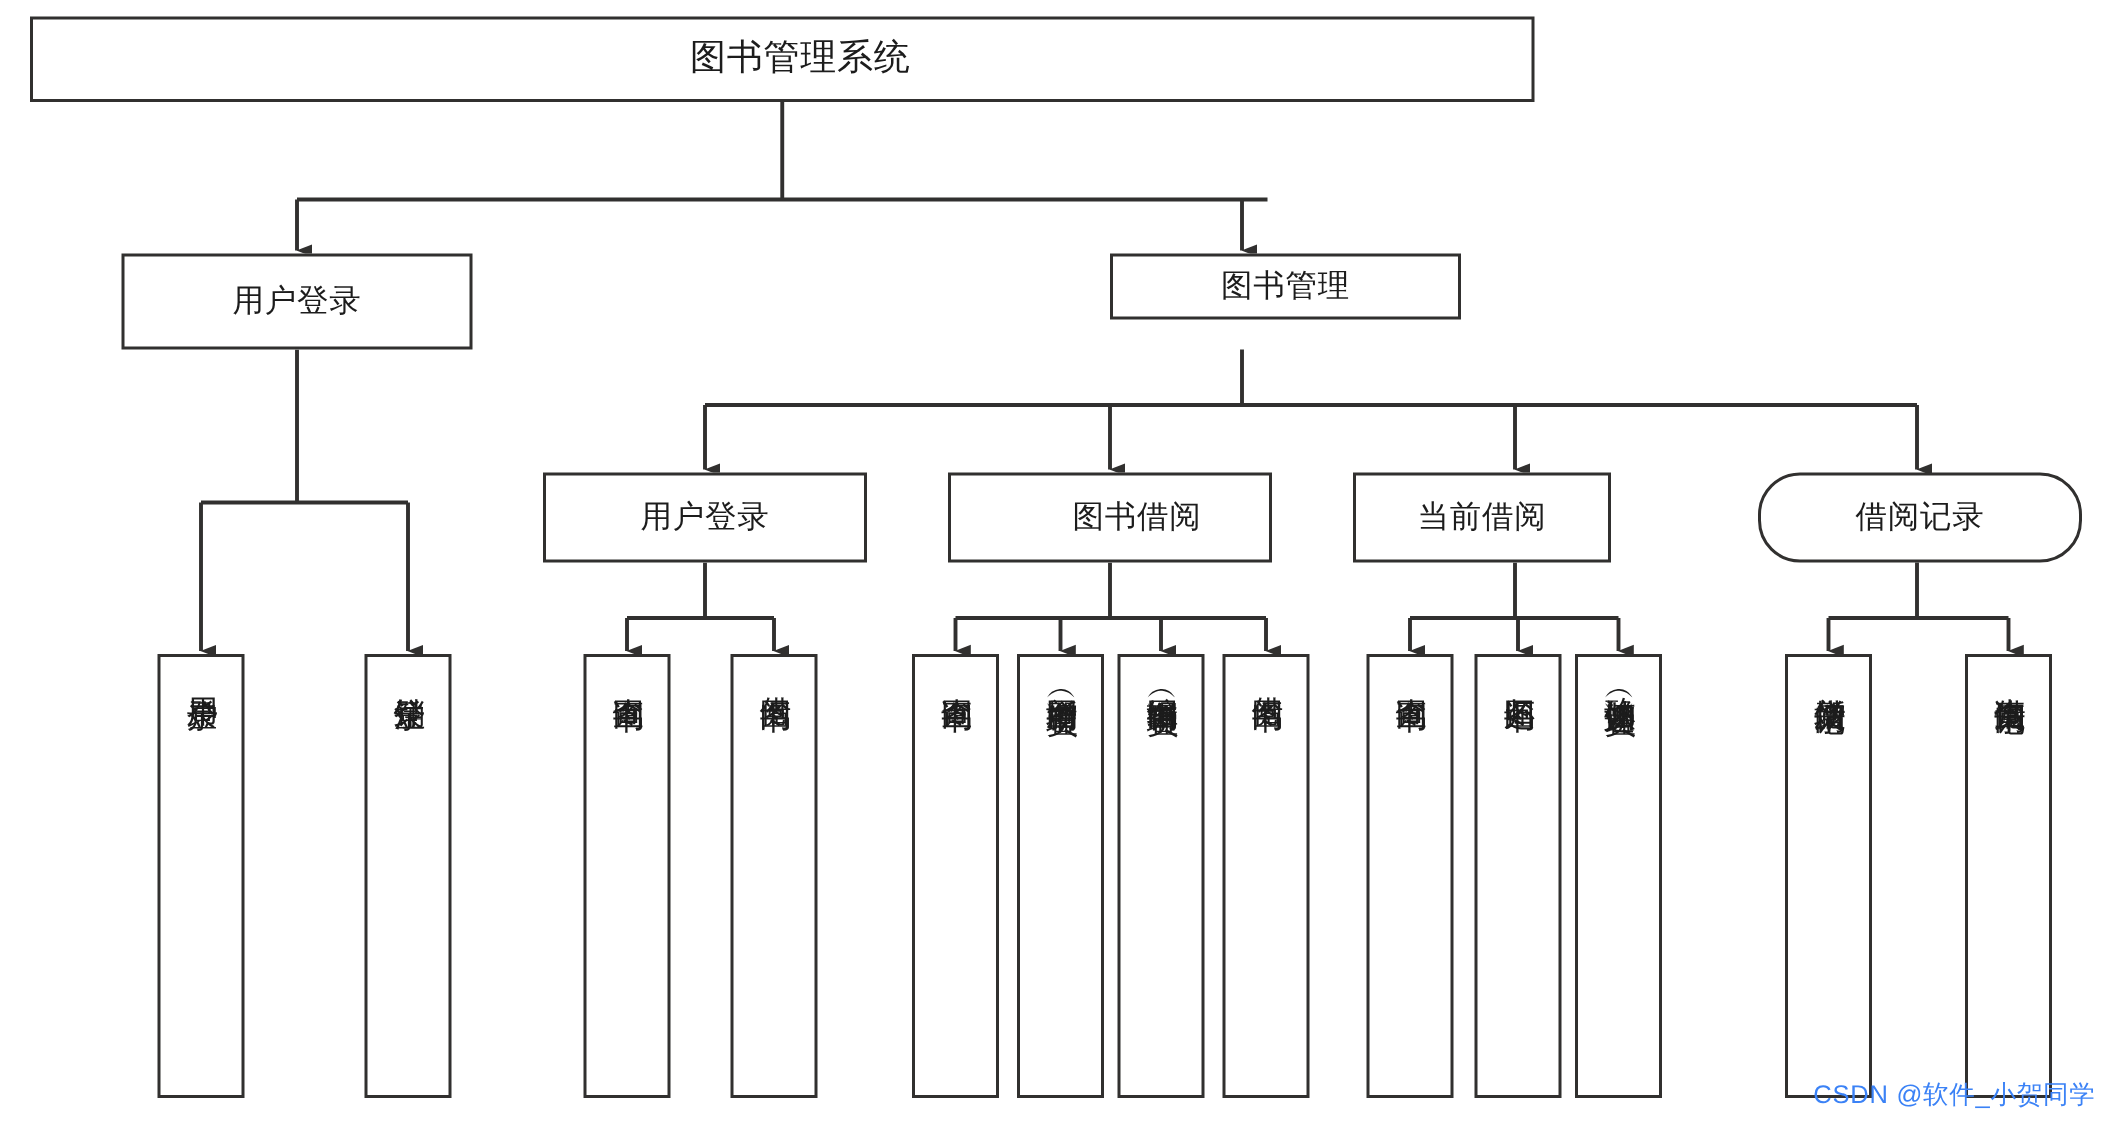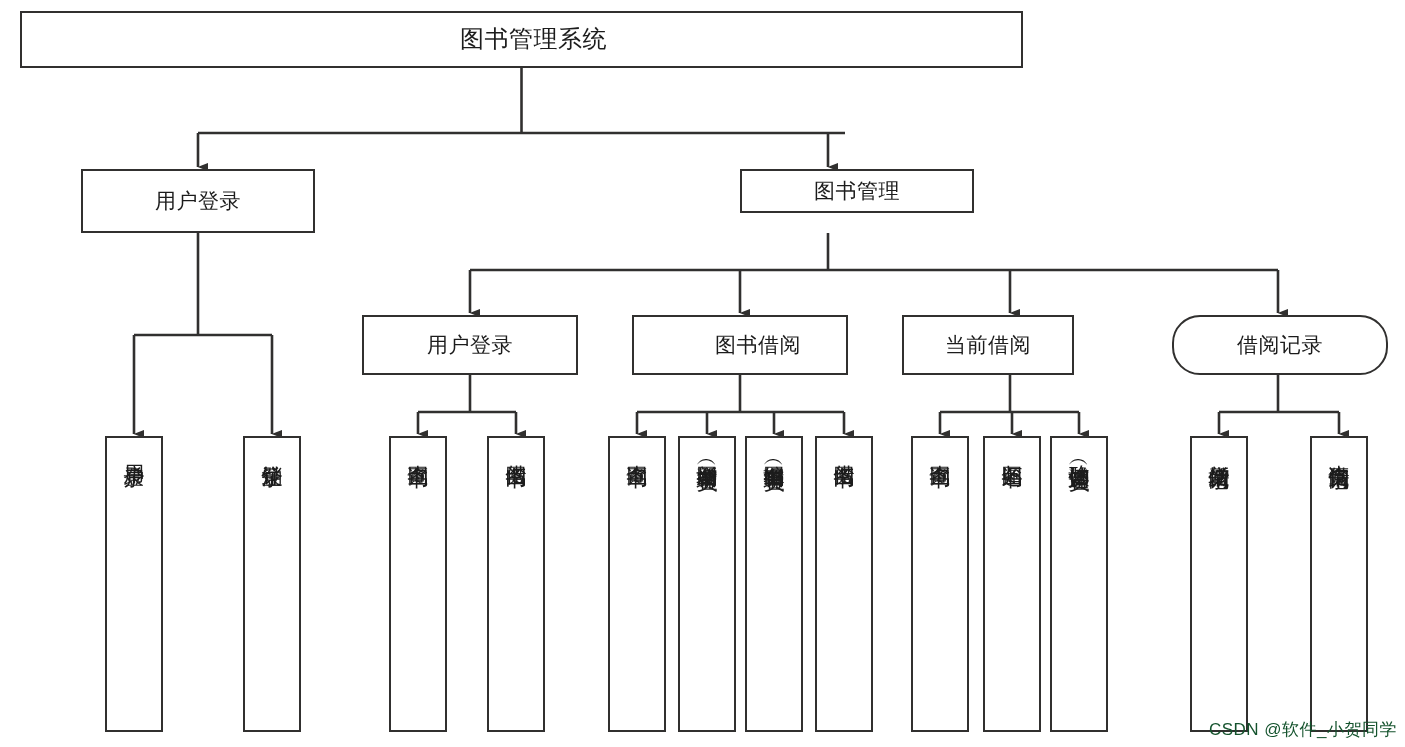--- a/index.html
+++ b/index.html
@@ -65,21 +65,21 @@
     line-height: 1.15;
     letter-spacing: 1px;
     white-space: normal;
   }
   
   #watermark {
     position: absolute;
     right: 8px;
     bottom: 6px;
     font-size: 17px;
-    color: #14532d;
+    color: #3b82f6;
     letter-spacing: 0.5px;
     user-select: none;
     white-space: nowrap;
   }
 </style>
 </head>
 <body>
 
 <div id="canvas">
 

